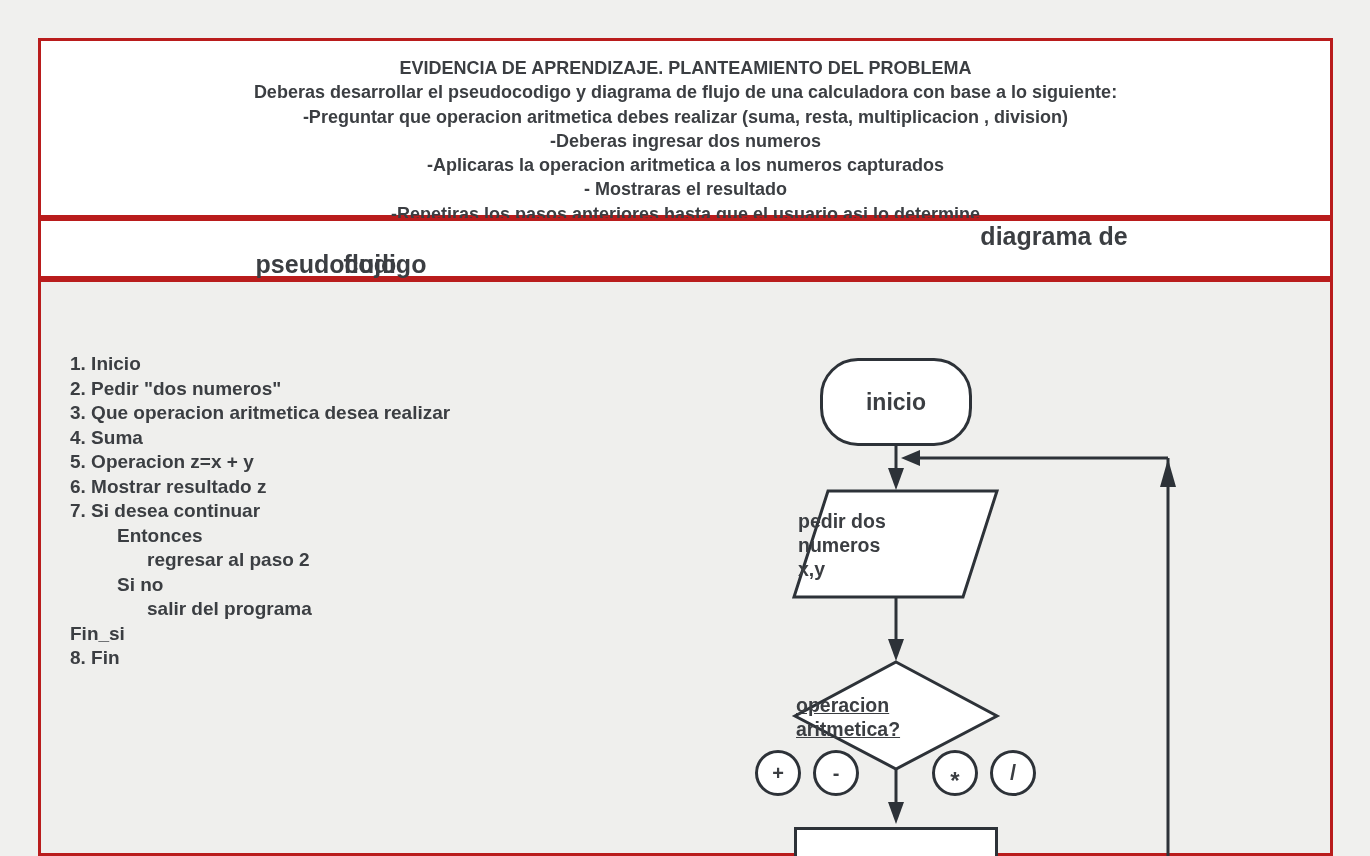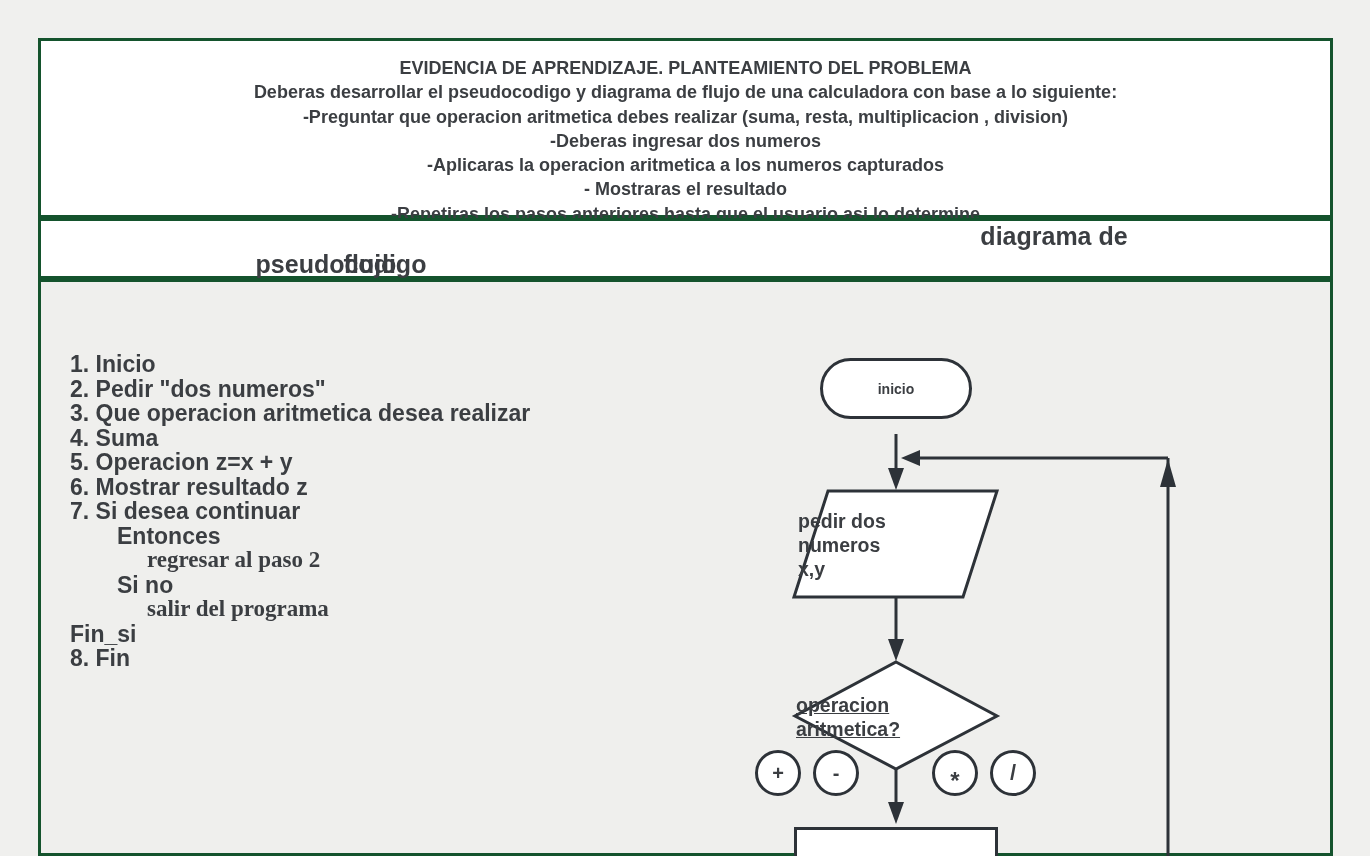--- a/index.html
+++ b/index.html
@@ -3,43 +3,43 @@
 <meta charset="utf-8">
 <style>
   html,body{margin:0;padding:0;}
   body{
     width:1370px;height:856px;overflow:hidden;
     background:#f0f0ee;
     font-family:"Liberation Sans", sans-serif;
     color:#3b3e42;
   }
   .page{position:relative;width:1370px;height:856px;}
-  .box{position:absolute;background:#ffffff;border:3px solid #14532d;box-sizing:border-box;padding-left:10px;}
+  .box{position:absolute;background:#ffffff;border:3px solid #b91c1c;box-sizing:border-box;padding-left:10px;}
   #titleBox{left:38px;top:38px;width:1295px;height:180px;}
   #headerBox{left:38px;top:218px;width:1295px;height:61px;}
   #mainBox{left:38px;top:279px;width:1295px;height:577px;background:#efefed;}
 
   .title-lines{position:absolute;left:0;top:15px;width:1289px;text-align:center;}
   .title-line{font-weight:bold;font-size:18px;line-height:24.3px;white-space:nowrap;}
 
   .hdr{position:absolute;width:220px;text-align:center;font-weight:bold;font-size:25px;line-height:28px;}
   .hdr-left{left:231px;top:222px;margin-top:28px;}
   .hdr-right{left:944px;top:222px;}
   .hdr-wrap{left:260px;top:250px;}
 
-  .pseudocode{position:absolute;left:70px;top:352px;font-weight:bold;font-size:23px;line-height:24.5px;white-space:nowrap;}
+  .pseudocode{position:absolute;left:70px;top:352px;font-weight:bold;font-size:19px;line-height:24.5px;white-space:nowrap;}
   .pl.ind1{padding-left:47px;}
-  .pl.ind2{padding-left:77px;font-family:Liberation Serif, serif;}
+  .pl.ind2{padding-left:77px;}
 
   .flowwrap{position:absolute;inset:0;}
   .flow-svg{position:absolute;left:0;top:0;width:1370px;height:856px;display:block;}
 
   .node{position:absolute;background:#ffffff;border:3px solid #2d3238;box-sizing:border-box;}
-  .terminator{left:820px;top:358px;width:152px;height:61px;border-radius:38px;
-    display:flex;align-items:center;justify-content:center;font-weight:bold;font-size:14px;}
+  .terminator{left:820px;top:358px;width:152px;height:88px;border-radius:38px;
+    display:flex;align-items:center;justify-content:center;font-weight:bold;font-size:23px;}
   .process-rect{left:794px;top:827px;width:204px;height:60px;}
 
   .flow-label{position:absolute;font-weight:bold;font-size:19.5px;line-height:24px;}
   .input-label{left:798px;top:509px;width:196px;}
   .decision-label{left:796px;top:693px;width:200px;text-decoration:underline;}
 
   .op-circle{position:absolute;width:46px;height:46px;border:3px solid #2d3238;border-radius:50%;
     background:#ffffff;box-sizing:border-box;display:flex;align-items:center;justify-content:center;
     font-weight:bold;font-size:20px;top:750px;}
   .op-plus{left:755px;}

